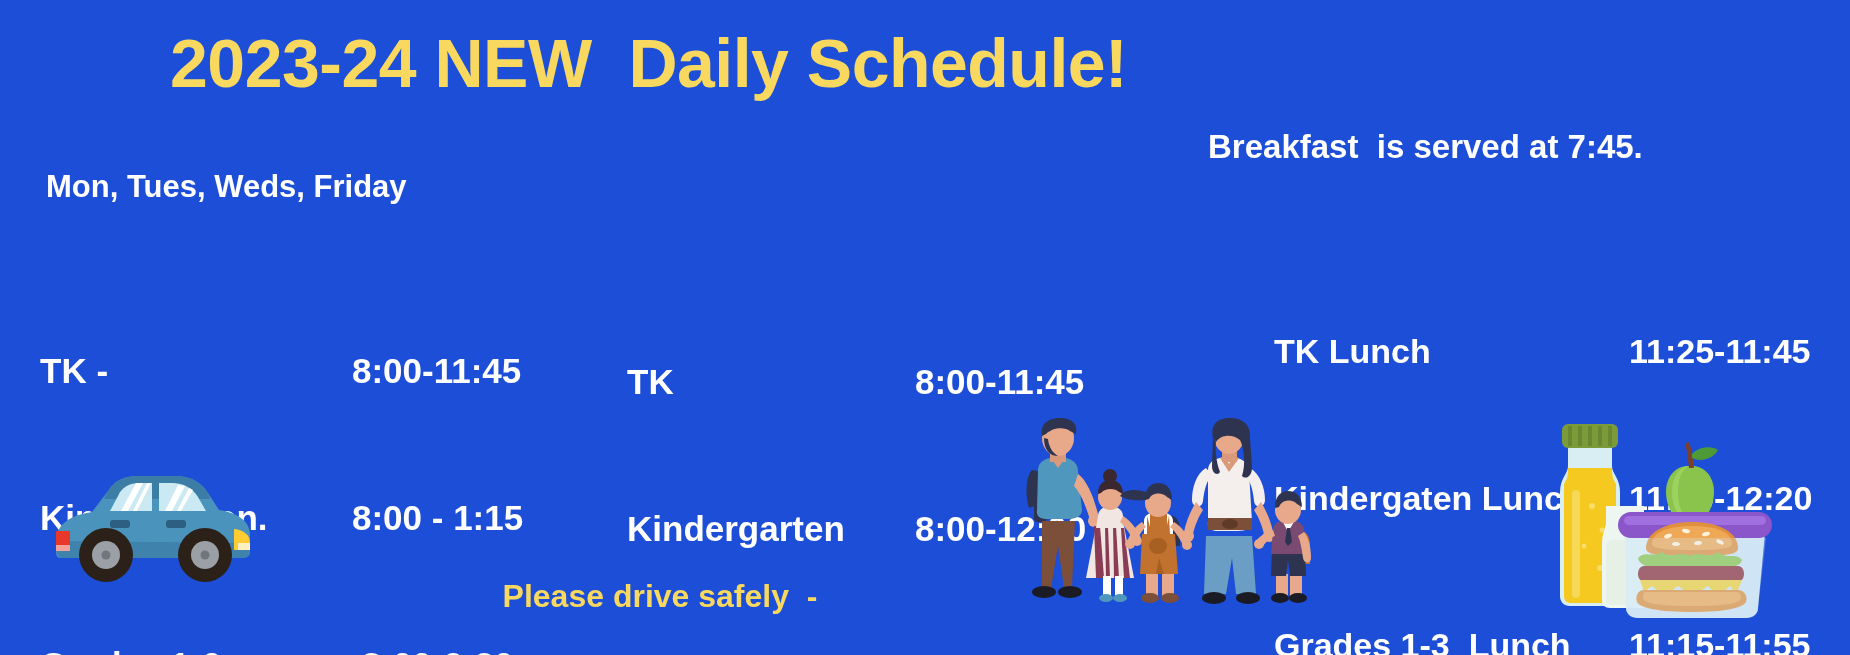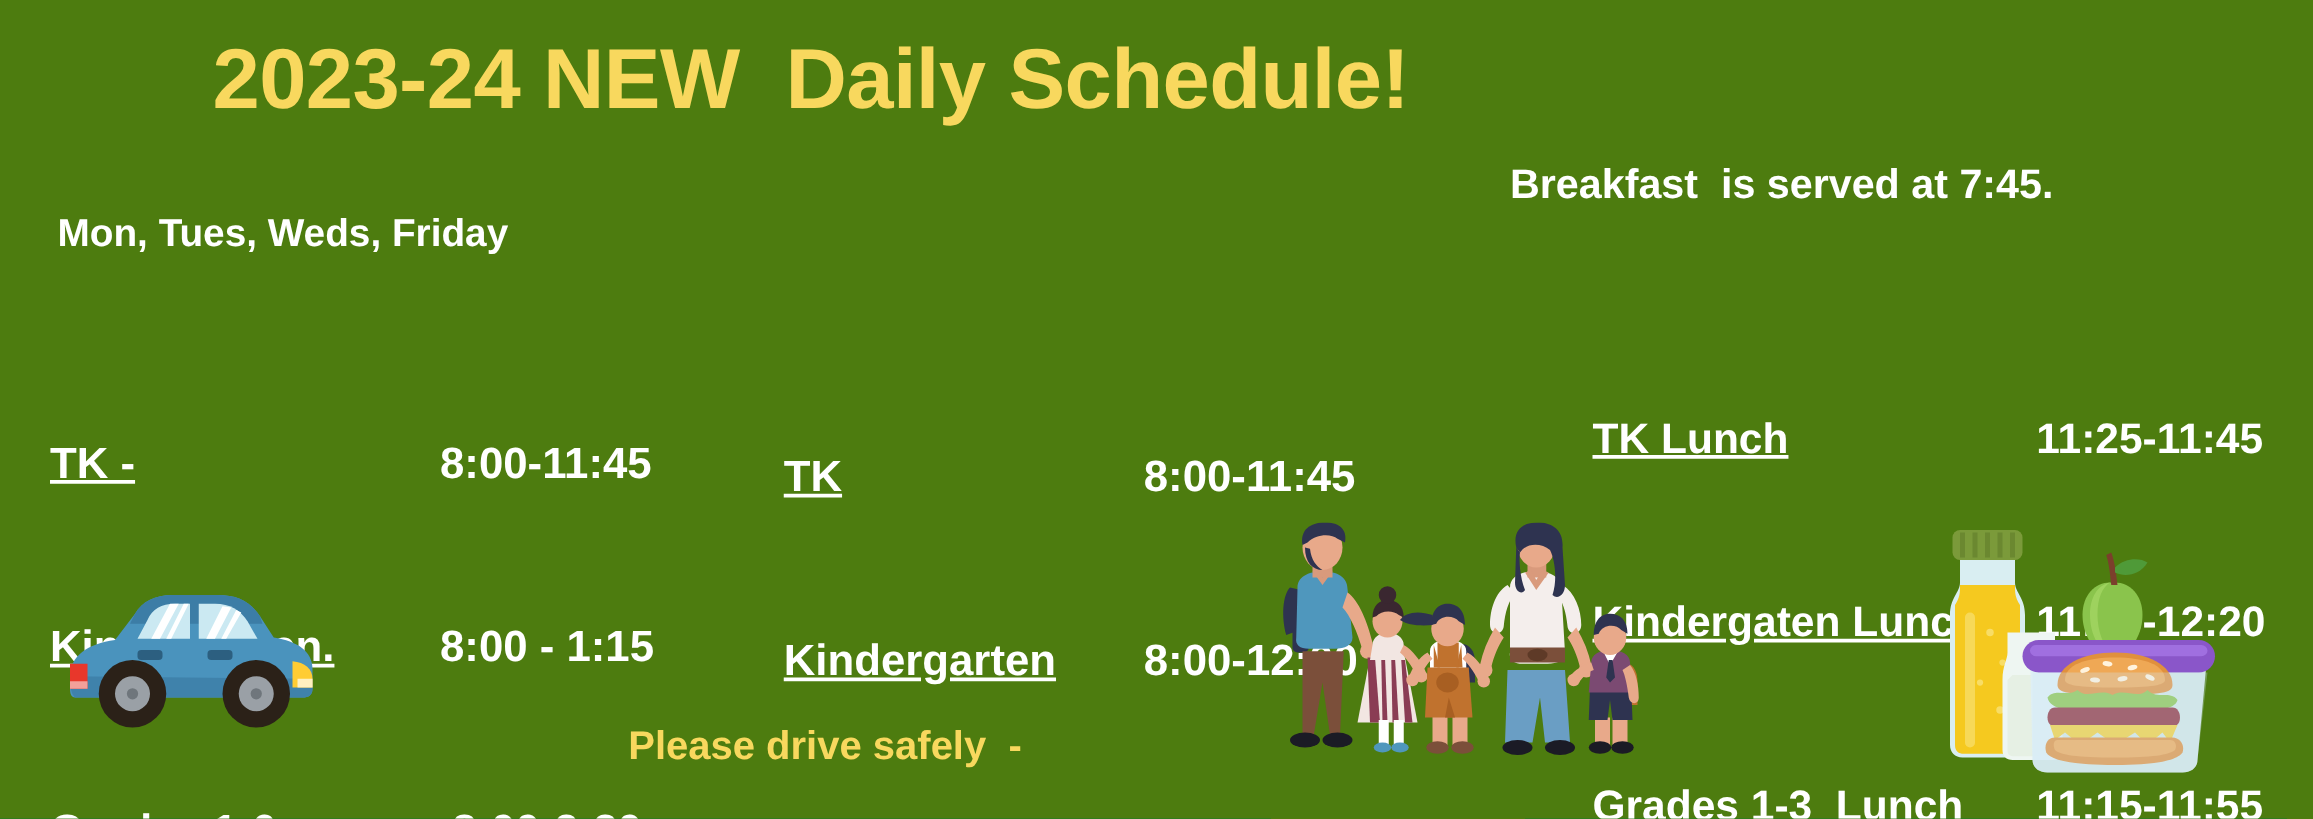--- a/index.html
+++ b/index.html
@@ -7,21 +7,21 @@
     padding: 0;
     background: #0c7c32;
   }
   body {
     font-family: "Liberation Sans", sans-serif;
   }
   #banner {
     position: relative;
     width: 1850px;
     height: 655px;
-    background: #4d7c0f;
+    background: #1d4ed8;
     overflow: hidden;
   }
 
   
   #title {
     position: absolute;
     left: 170px;
     top: 28px;
     font-size: 68px;
     font-weight: 700;
@@ -47,21 +47,21 @@
   .sched {
     position: absolute;
     color: #ffffff;
     font-weight: 700;
     white-space: pre;
   }
   .sched .row {
     display: flex;
     align-items: baseline;
   }
-  .sched .label { flex: 0 0 auto; text-decoration: underline; }
+  .sched .label { flex: 0 0 auto; }
   .sched .time  { flex: 0 0 auto; }
 
   
   #sched-weekdays {
     left: 40px;
     top: 248px;
     font-size: 35px;
     line-height: 49px;
   }
   #sched-weekdays .label { width: 312px; }

